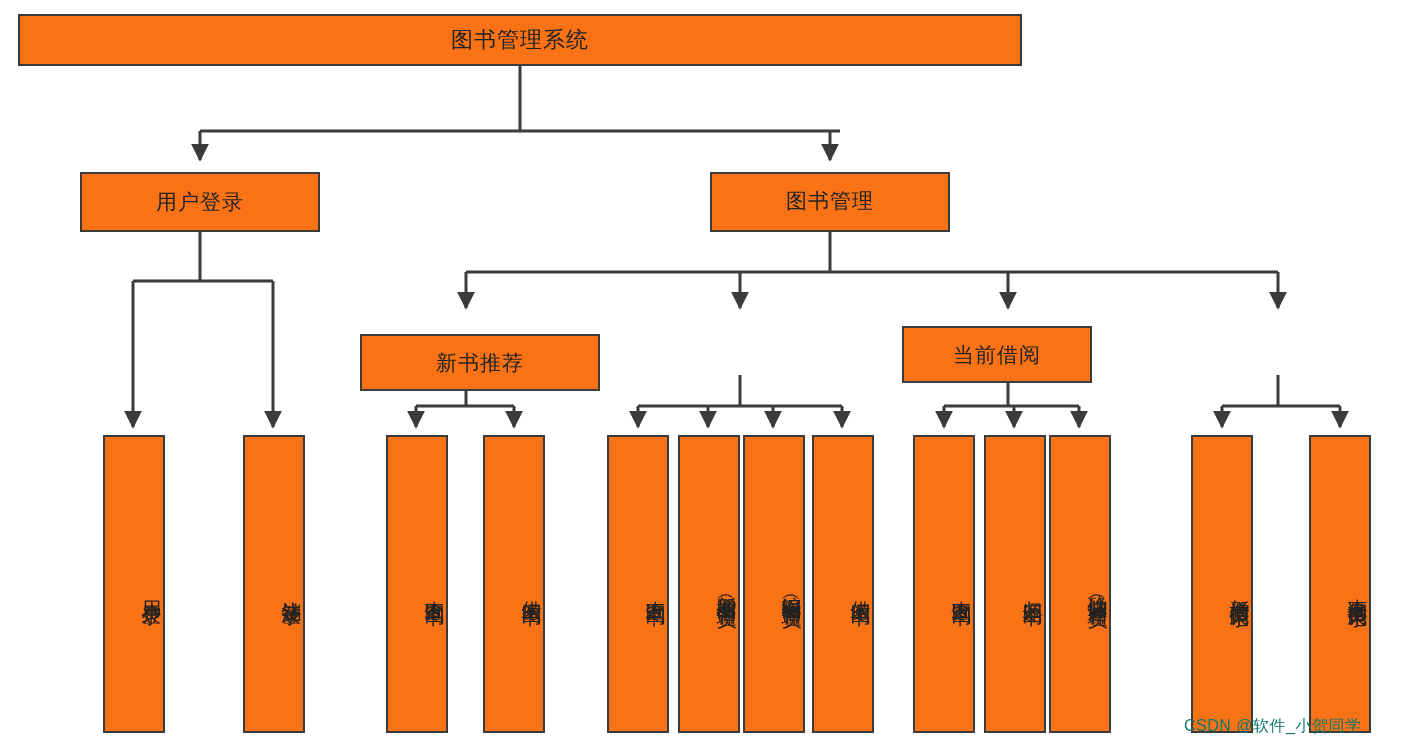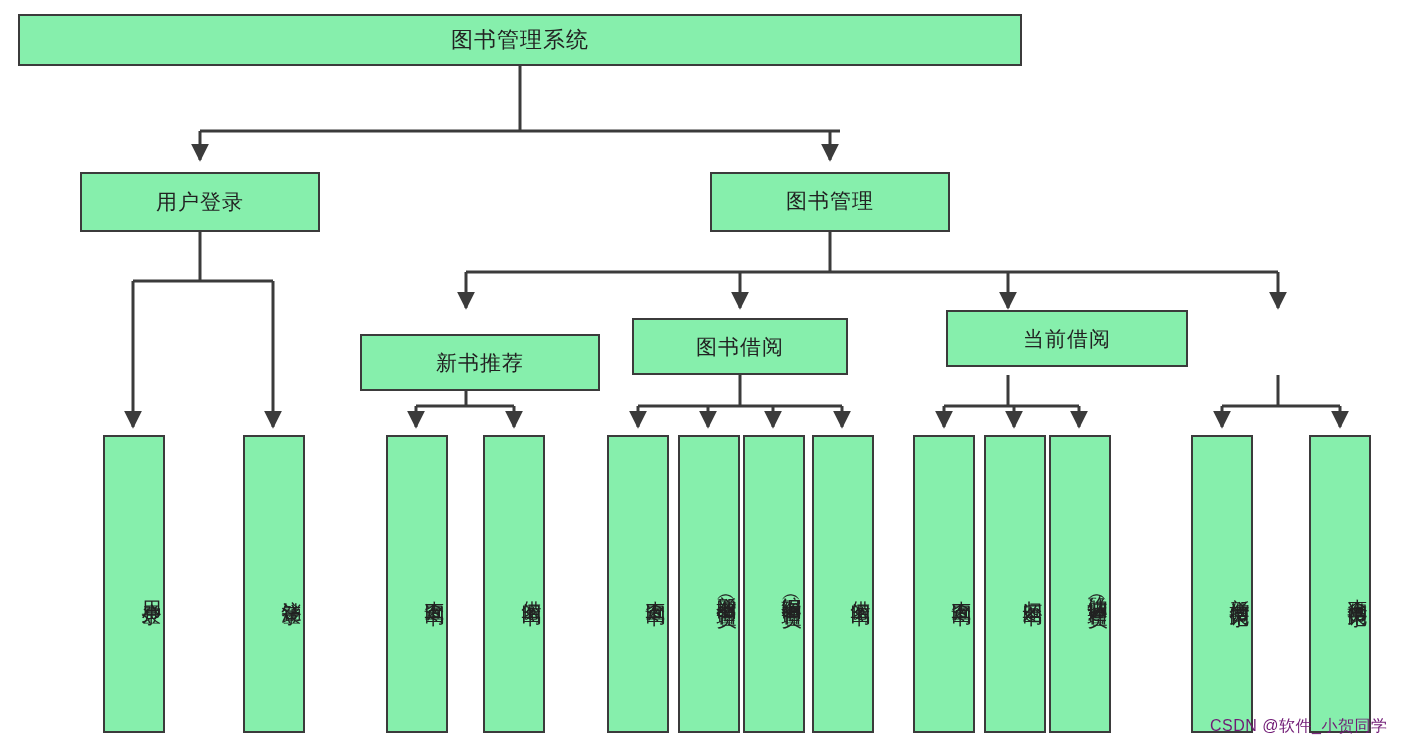--- a/index.html
+++ b/index.html
@@ -21,21 +21,21 @@
     position: absolute;
     left: 0;
     top: 0;
     width: 1405px;
     height: 747px;
     pointer-events: none;
   }
   .node {
     position: absolute;
     box-sizing: border-box;
-    background: #86efac;
+    background: #f97316;
     border: 2px solid #3b3b3b;
     display: flex;
     align-items: center;
     justify-content: center;
     color: #222222;
     z-index: 2;
   }
   .node.horiz {
     font-size: 21px;
     letter-spacing: 1px;
@@ -50,24 +50,24 @@
     line-height: 1.15;
     padding-top: 10px;
     align-items: flex-start;
     justify-content: center;
   }
   .node.root {
     font-size: 22px;
   }
   .watermark {
     position: absolute;
-    left: 1210px;
+    left: 1184px;
     top: 716px;
     font-size: 16px;
-    color: #701a75;
+    color: #0f766e;
     white-space: nowrap;
     z-index: 3;
     letter-spacing: 0.5px;
   }
 </style>
 </head>
 <body>
 
 <div id="canvas">
 
@@ -120,22 +120,21 @@
       <path d="M 1340 406 L 1340 427" marker-end="url(#arrow)"></path>
     </g>
   </svg>
 
   <div class="node horiz root" style="left:18px; top:14px; width:1004px; height:52px;">图书管理系统</div>
 
   <div class="node horiz" style="left:80px; top:172px; width:240px; height:60px;">用户登录</div>
   <div class="node horiz" style="left:710px; top:172px; width:240px; height:60px;font-family:Liberation Serif, serif;">图书管理</div>
 
   <div class="node horiz" style="left:360px; top:334px; width:240px; height:57px;">新书推荐</div>
-  <div class="node horiz" style="left:632px; top:318px; width:216px; height:57px;">图书借阅</div>
-  <div class="node horiz" style="left:902px; top:310px; width:242px; height:57px;margin-left:44px;">当前借阅</div>
+  <div class="node horiz" style="left:902px; top:326px; width:190px; height:57px;">当前借阅</div>
 
   <div class="node vert" style="left:103px; top:435px; width:62px; height:298px;">用户登录</div>
   <div class="node vert" style="left:243px; top:435px; width:62px; height:298px;">注销登录</div>
 
   <div class="node vert" style="left:386px; top:435px; width:62px; height:298px;">查询图书</div>
   <div class="node vert" style="left:483px; top:435px; width:62px; height:298px;">借阅图书</div>
 
   <div class="node vert" style="left:607px; top:435px; width:62px; height:298px;">查询图书</div>
   <div class="node vert" style="left:678px; top:435px; width:62px; height:298px;">新增图书（管理员）</div>
   <div class="node vert" style="left:743px; top:435px; width:62px; height:298px;">编辑图书（管理员）</div>

